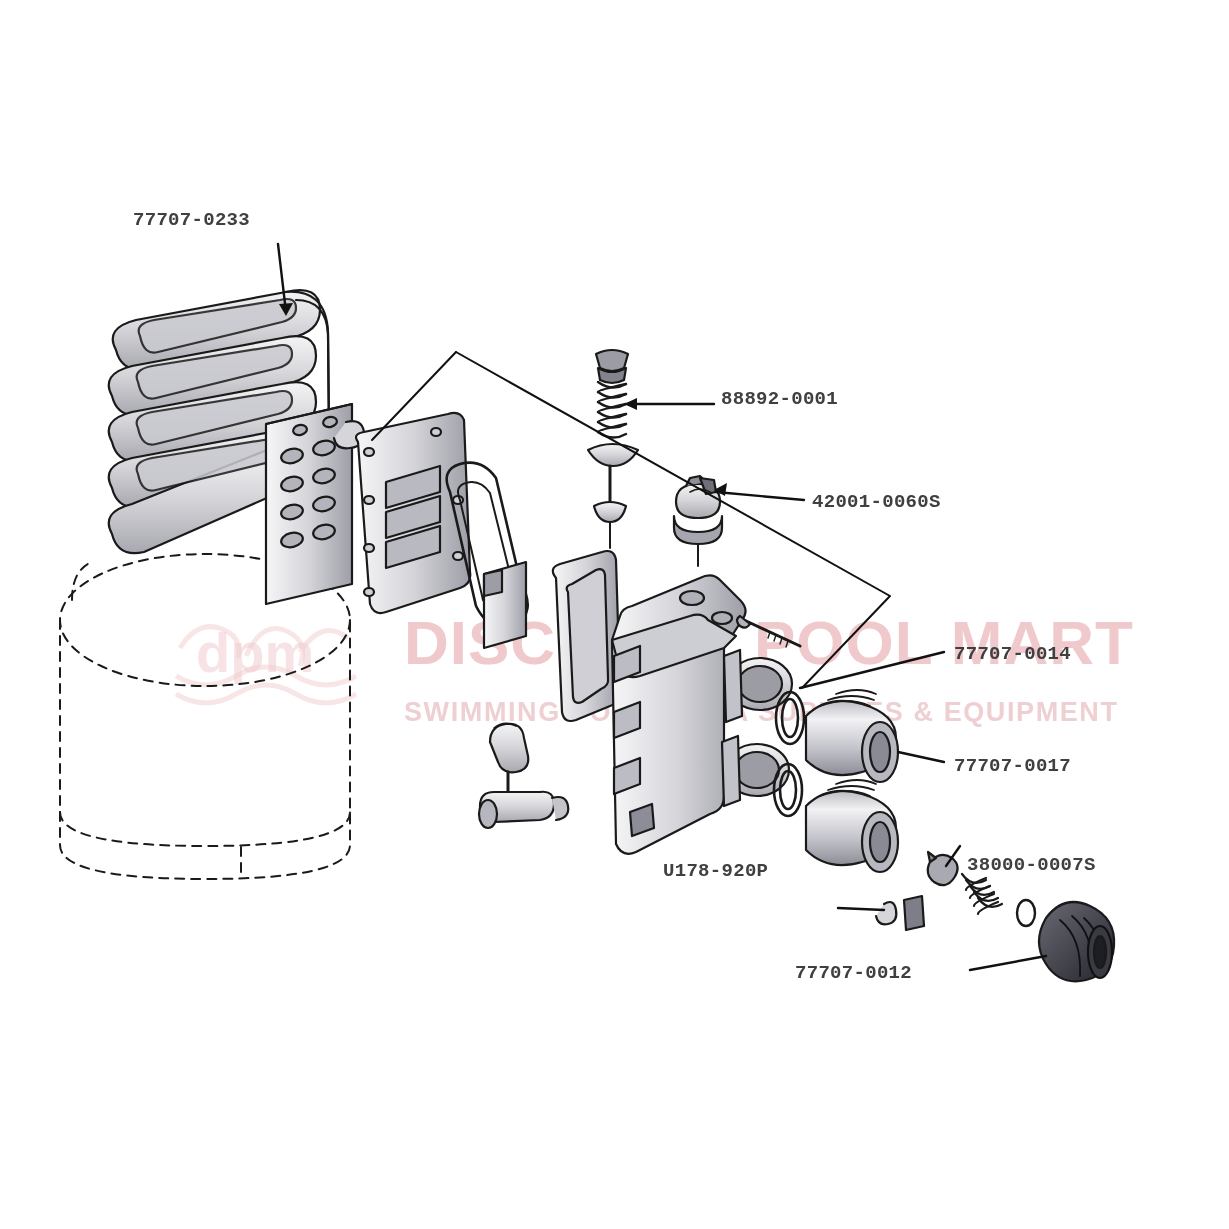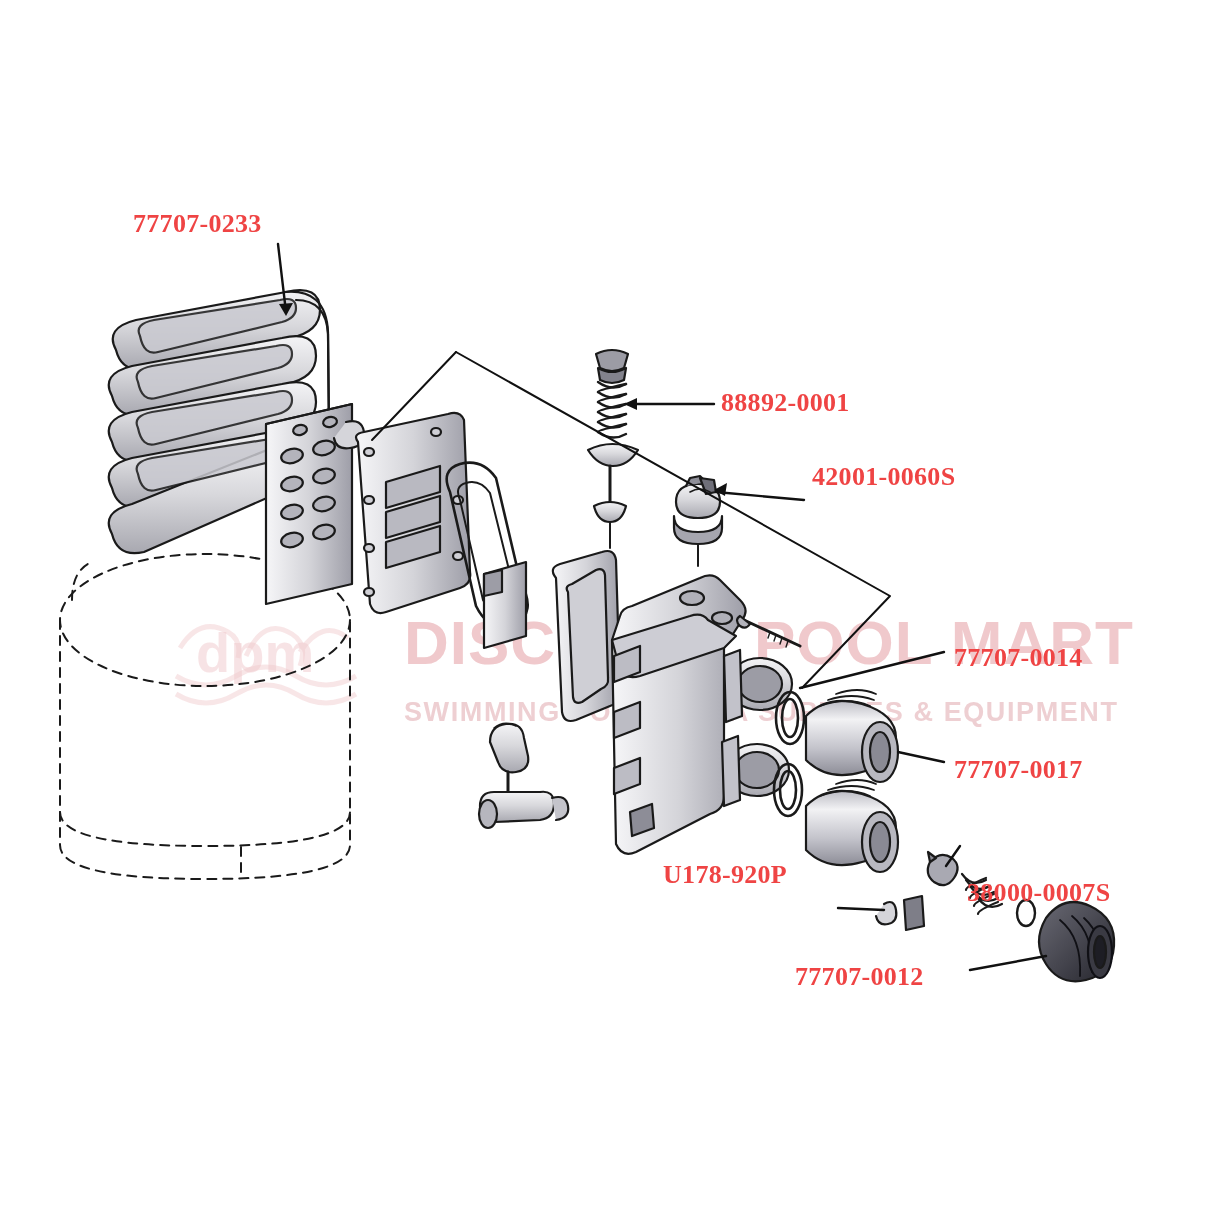--- a/index.html
+++ b/index.html
@@ -21,25 +21,25 @@
     height: 1229px;
   }
   .svg-layer {
     position: absolute;
     left: 0; top: 0;
     width: 1229px;
     height: 1229px;
   }
   .label {
     position: absolute;
-    font-family: Liberation Serif, serif;
+    font-family: Liberation Mono, monospace;
     font-weight: bold;
-    font-size: 26px;
+    font-size: 19px;
     letter-spacing: 0.3px;
-    color: #ef4444;
+    color: #404040;
     white-space: nowrap;
     line-height: 1;
   }
   .watermark-text {
     position: absolute;
     font-family: "Liberation Sans", sans-serif;
     font-weight: bold;
     white-space: nowrap;
     color: #f0c9cc;
     user-select: none;
@@ -359,20 +359,20 @@
         <path d="M286 316 l-7 -12 l14 -1 Z"></path>
         <path d="M624 404 l13 -6 l0 12 Z"></path>
         <path d="M714 490 l13 -7 l-2 13 Z"></path>
       </g>
 
     </g>
   </svg>
 
   <div class="label" style="left:133px; top:211px;">77707-0233</div>
   <div class="label" style="left:721px; top:390px;">88892-0001</div>
-  <div class="label" style="left:812px; top:464px;">42001-0060S</div>
+  <div class="label" style="left:812px; top:493px;">42001-0060S</div>
   <div class="label" style="left:954px; top:645px;">77707-0014</div>
   <div class="label" style="left:954px; top:757px;">77707-0017</div>
-  <div class="label" style="left:967px; top:880px;">38000-0007S</div>
+  <div class="label" style="left:967px; top:856px;">38000-0007S</div>
   <div class="label" style="left:663px; top:862px;">U178-920P</div>
   <div class="label" style="left:795px; top:964px;">77707-0012</div>
 
 </div>
 
 </body></html>

